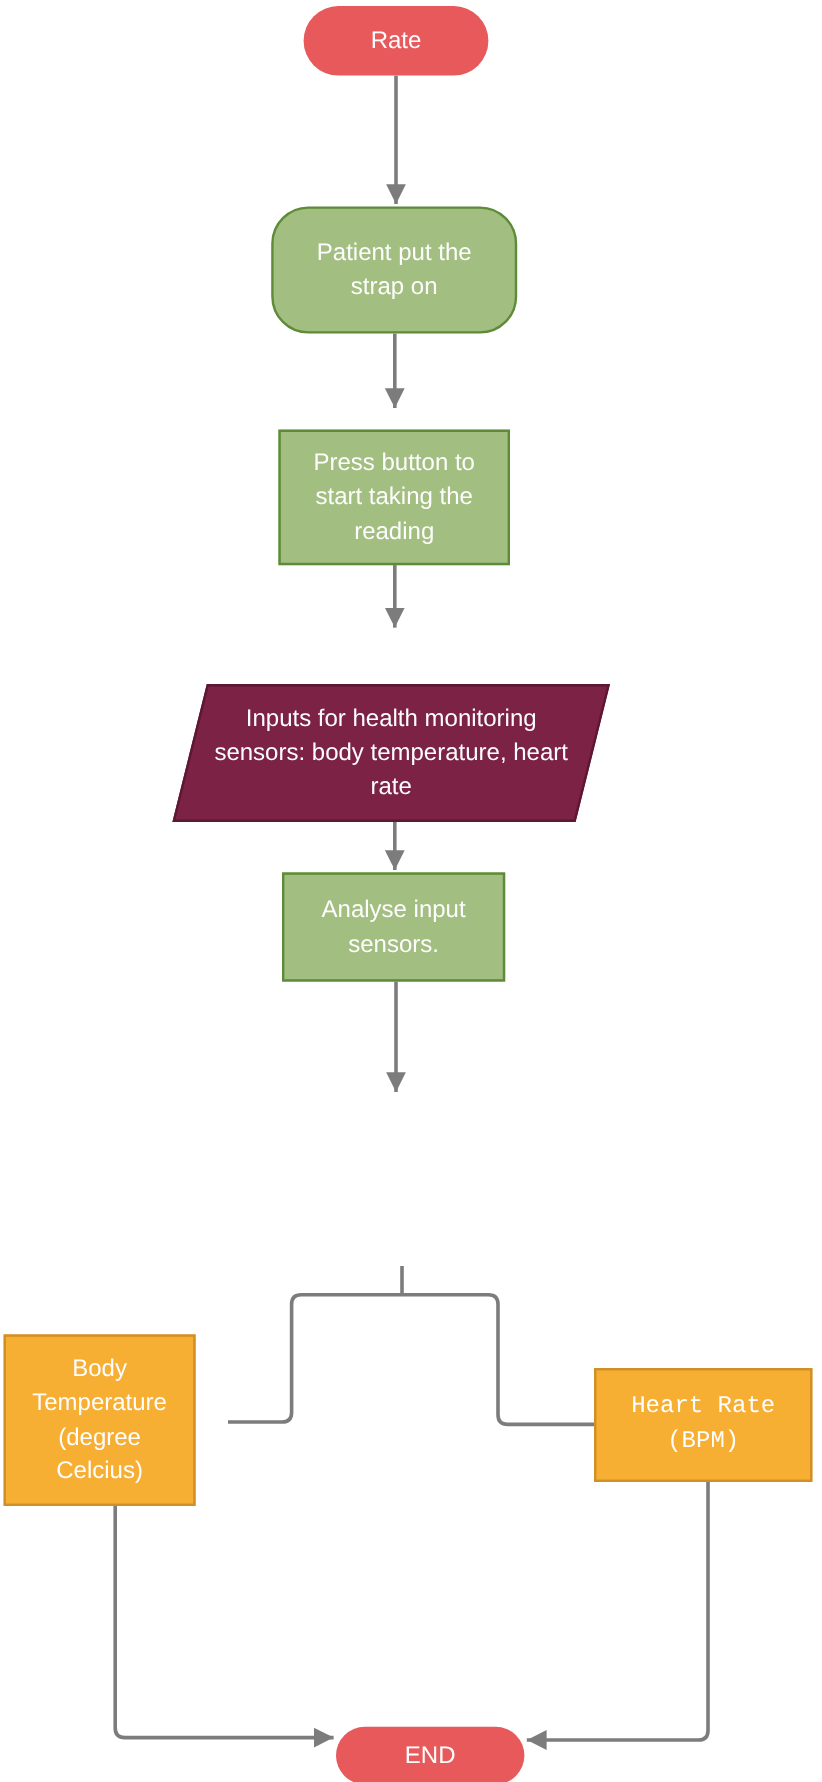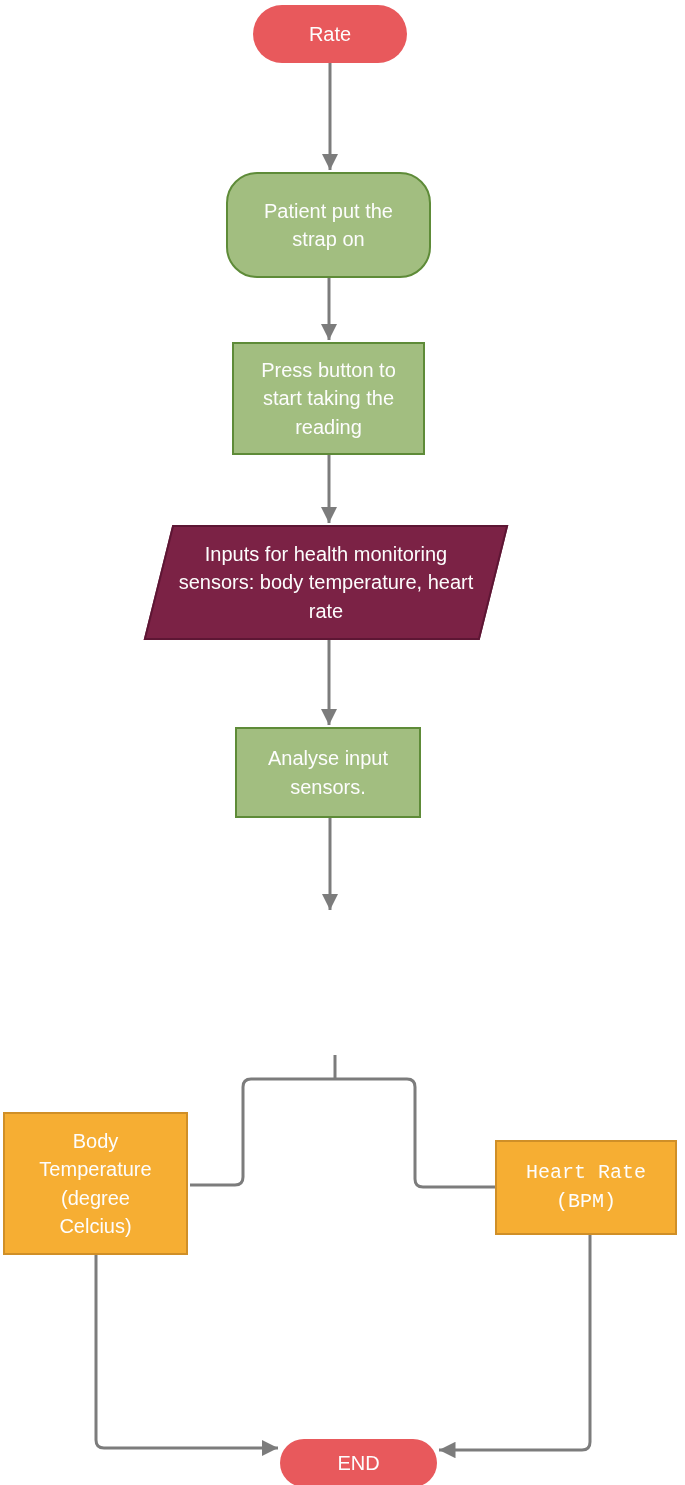--- a/index.html
+++ b/index.html
@@ -32,21 +32,21 @@
     border-radius: 32px;
   }
   .process {
     background: #a2be80;
     border: 2px solid #5e8b38;
   }
   .output {
     background: #f6ae33;
     border: 2px solid #d08f27;
   }
-  .par { position: absolute; }
+  .par { position: absolute; margin-top: 45px; }
   .par-bg {
     position: absolute;
     inset: 0;
     background: #7b2245;
     border: 2px solid #5d1634;
     box-sizing: border-box;
   }
   .par-text {
     position: absolute;
     inset: 0;
@@ -57,28 +57,28 @@
     font-size: 20px;
     line-height: 1.42;
     text-align: center;
   }
   .skew14 { transform: skewX(-14deg); }
   .skew12 { transform: skewX(-12deg); }
 
   
   #node-start   { left: 253px; top: 5px;    width: 154px; height: 58px; }
   #node-strap   { left: 226px; top: 172px;  width: 205px; height: 106px; padding: 0 16px; border-radius: 31px; }
-  #node-press   { left: 232px; top: 342px;  width: 193px; height: 113px; padding: 0 10px; }
+  #node-press   { left: 232px; top: 358px;  width: 193px; height: 113px; padding: 0 10px; }
   #par-inputs   { left: 158px; top: 525px;  width: 336px; height: 115px; }
   #par-inputs .par-text span { display: inline-block; width: 312px; }
   #node-analyse { left: 235px; top: 727px;  width: 186px; height: 91px;  padding: 18px 14px; justify-content: flex-end; }
   #par-display  { left: 188px; top: 912px;  width: 299px; height: 143px; }
   #par-display .par-text { align-items: flex-start; padding-top: 13px; }
   #par-display .par-text span { display: inline-block; width: 238px; }
-  #node-bodytemp { left: 3px;   top: 1112px; width: 185px; height: 143px; padding: 0 18px; }
+  #node-bodytemp { left: 3px;   top: 1112px; width: 160px; height: 143px; padding: 0 18px; }
   #node-heartrate{ left: 495px; top: 1140px; width: 182px; height: 95px;  padding: 0 14px; font-family: Liberation Mono, monospace; }
   #node-end     { left: 280px; top: 1439px; width: 157px; height: 48px; }
 </style>
 </head>
 <body>
 
 <div class="canvas">
 
   <svg class="edges-layer" width="685" height="1485" viewBox="0 0 685 1485" aria-hidden="true">
     <defs>

